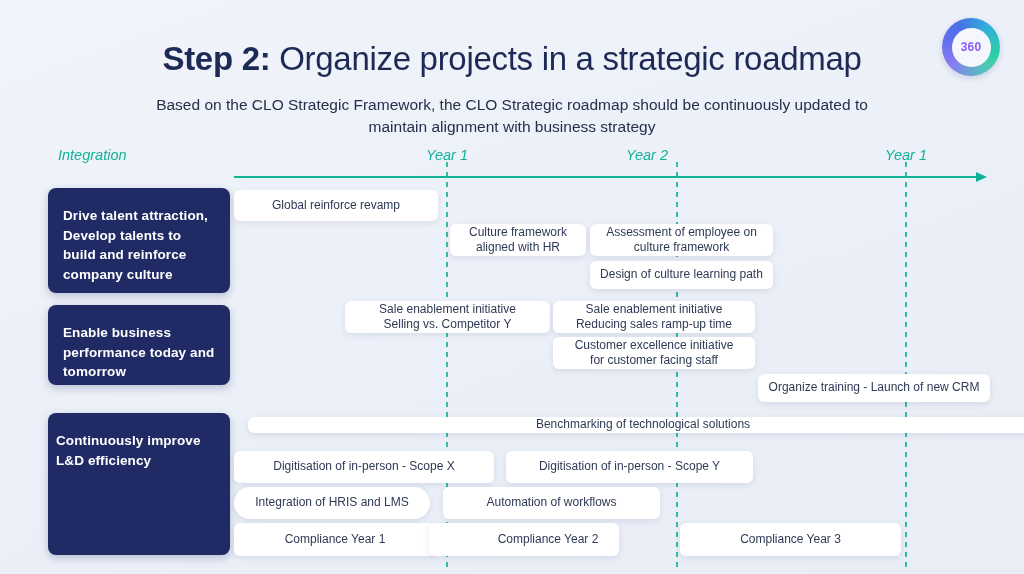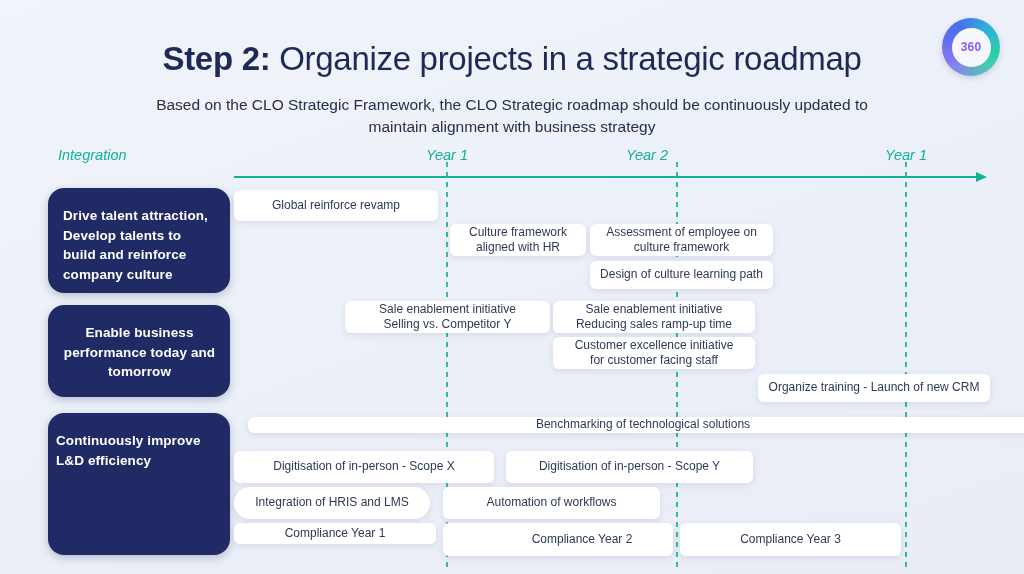--- a/index.html
+++ b/index.html
@@ -32,21 +32,21 @@
                 font-size:14.5px; color:#12b296; white-space:nowrap; z-index:3; }
   .tl-line { position:absolute; left:234px; top:176px; width:744px; height:2px;
              background:#12b296; z-index:1; }
   .tl-arrow { position:absolute; left:976px; top:171.5px; width:0; height:0; z-index:1;
               border-left:11px solid #12b296; border-top:5.5px solid transparent;
               border-bottom:5.5px solid transparent; }
   .dash { position:absolute; top:162px; width:2px; height:406px; z-index:0;
           background:repeating-linear-gradient(180deg, rgba(18,178,150,.85) 0 5px, transparent 5px 10px); }
   
   .lane { position:absolute; left:48px; width:182px; background:#202b66; color:#ffffff;
-          border-radius:16px; padding:18px 14px 0 15px; font-size:13.5px; font-weight:700;
+          border-radius:8px; padding:18px 14px 0 15px; font-size:13.5px; font-weight:700;
           line-height:1.45; letter-spacing:.1px; z-index:2;
           box-shadow:0 3px 8px rgba(32,43,102,.25); }
   
   .card { position:absolute; background:#ffffff; border-radius:6px; z-index:2;
           display:flex; align-items:center; justify-content:center; text-align:center;
           font-size:12px; line-height:1.28; color:#2e3a55; white-space:pre-line;
           box-shadow:0 2px 6px rgba(32,43,102,.10); }
 </style>
 </head>
 <body>
@@ -67,21 +67,21 @@
   <div class="year-label" style="left:447px;">Year 1</div>
   <div class="year-label" style="left:647px;">Year 2</div>
   <div class="year-label" style="left:906px;">Year 1</div>
   <div class="tl-line"></div>
   <div class="tl-arrow"></div>
   <div class="dash" style="left:446px;"></div>
   <div class="dash" style="left:676px;"></div>
   <div class="dash" style="left:905px;"></div>
 
   <div class="lane" style="top:188px; height:105px;">Drive talent attraction, Develop talents to build and reinforce company culture</div>
-  <div class="lane" style="top:305px; height:92px;text-align:center;">Enable business performance today and tomorrow</div>
+  <div class="lane" style="top:305px; height:80px;">Enable business performance today and tomorrow</div>
   <div class="lane" style="top:413px; height:142px;padding-left:8px;">Continuously improve L&amp;D efficiency</div>
 
   <div class="card" style="left:234px; top:190px; width:204px; height:31px;">Global reinforce revamp</div>
   <div class="card" style="left:450px; top:224px; width:136px; height:32px;">Culture framework
 aligned with HR</div>
   <div class="card" style="left:590px; top:224px; width:183px; height:32px;">Assessment of employee on
 culture framework</div>
   <div class="card" style="left:590px; top:261px; width:183px; height:28px;">Design of culture learning path</div>
 
   <div class="card" style="left:345px; top:301px; width:205px; height:32px;">Sale enablement initiative
@@ -90,17 +90,17 @@
 Reducing sales ramp-up time</div>
   <div class="card" style="left:553px; top:337px; width:202px; height:32px;">Customer excellence initiative
 for customer facing staff</div>
   <div class="card" style="left:758px; top:374px; width:232px; height:28px;">Organize training - Launch of new CRM</div>
 
   <div class="card" style="left:248px; top:417px; width:790px; height:16px;">Benchmarking of technological solutions</div>
   <div class="card" style="left:506px; top:451px; width:247px; height:32px;">Digitisation of in-person - Scope Y</div>
   <div class="card" style="left:234px; top:451px; width:260px; height:32px;">Digitisation of in-person - Scope X</div>
   <div class="card" style="left:234px; top:487px; width:196px; height:32px;border-radius:16px;">Integration of HRIS and LMS</div>
   <div class="card" style="left:443px; top:487px; width:217px; height:32px;">Automation of workflows</div>
-  <div class="card" style="left:234px; top:523px; width:202px; height:21px;">Compliance Year 1</div>
-  <div class="card" style="left:443px; top:523px; width:230px; height:33px;padding-left:48px;">Compliance Year 2</div>
+  <div class="card" style="left:234px; top:523px; width:202px; height:33px;">Compliance Year 1</div>
+  <div class="card" style="left:429px; top:523px; width:190px; height:33px;padding-left:48px;">Compliance Year 2</div>
   <div class="card" style="left:680px; top:523px; width:221px; height:33px;">Compliance Year 3</div>
 
 </div>
 
 </body></html>

